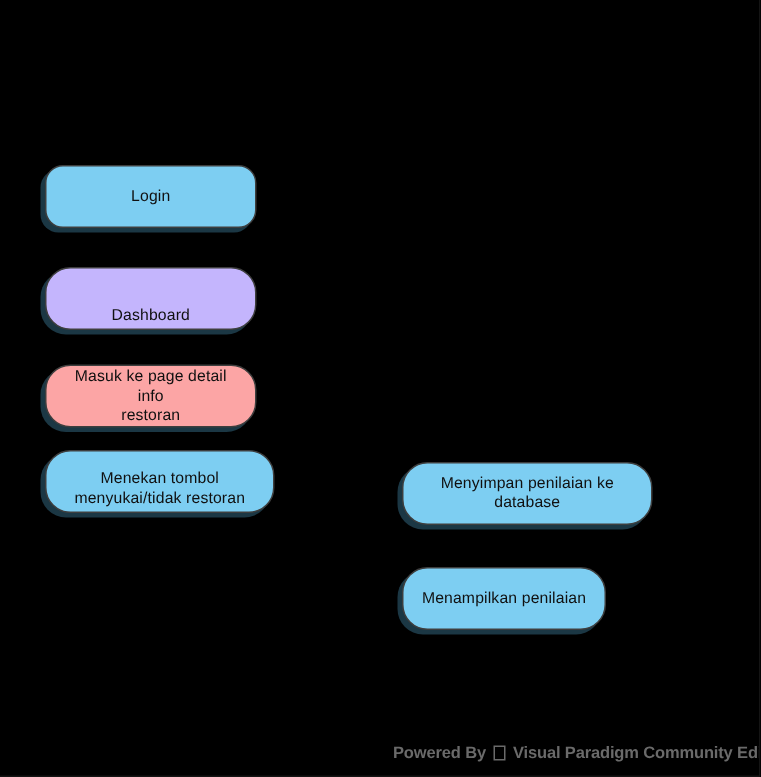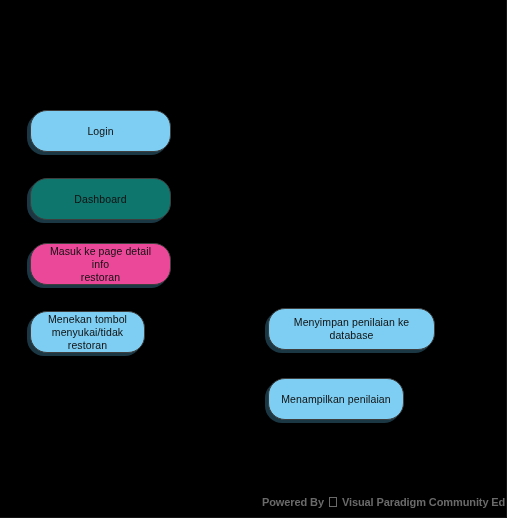--- a/index.html
+++ b/index.html
@@ -71,34 +71,34 @@
     border: 1px solid #6A6A6A;
     margin: 0 1px;
     vertical-align: middle;
   }
 </style>
 </head>
 <body>
 
 <div id="canvas" style="width: 507px; height: 518px; background: rgb(0, 0, 0);">
 
-  <div class="node" style="left: 30px; top: 110px; width: 141px; height: 42px; background: rgb(125, 206, 242); border-color: rgb(62, 62, 62); color: rgb(16, 16, 16); box-shadow: rgb(27, 55, 68) -3px 3px 0px 0px;">
+  <div class="node" style="left: 30px; top: 110px; width: 141px; height: 42px; background: rgb(125, 206, 242); border-color: rgb(62, 62, 62); color: rgb(16, 16, 16); box-shadow: rgb(27, 55, 68) -3px 3px 0px 0px; border-radius: 12px;">
     <span class="label">Login</span>
   </div>
 
-  <div class="node" style="left: 30px; top: 178px; width: 141px; height: 42px; background: #0f766e; border-color: rgb(62, 62, 62); color: rgb(16, 16, 16); box-shadow: rgb(27, 55, 68) -3px 3px 0px 0px;">
+  <div class="node" style="left: 30px; top: 178px; width: 141px; height: 42px; background: #c4b5fd; border-color: rgb(62, 62, 62); color: rgb(16, 16, 16); box-shadow: rgb(27, 55, 68) -3px 3px 0px 0px; align-items: flex-end;">
     <span class="label">Dashboard</span>
   </div>
 
-  <div class="node" style="left: 30px; top: 243px; width: 141px; height: 42px; background: #ec4899; border-color: rgb(62, 62, 62); color: rgb(16, 16, 16); box-shadow: rgb(27, 55, 68) -3px 3px 0px 0px;">
+  <div class="node" style="left: 30px; top: 243px; width: 141px; height: 42px; background: #fca5a5; border-color: rgb(62, 62, 62); color: rgb(16, 16, 16); box-shadow: rgb(27, 55, 68) -3px 3px 0px 0px;">
     <span class="label">Masuk ke page detail info
 restoran</span>
   </div>
 
-  <div class="node" style="left: 30px; top: 311px; width: 115px; height: 42px; background: rgb(125, 206, 242); border-color: rgb(62, 62, 62); color: rgb(16, 16, 16); box-shadow: rgb(27, 55, 68) -3px 3px 0px 0px;">
+  <div class="node" style="left: 30px; top: 300px; width: 153px; height: 42px; background: rgb(125, 206, 242); border-color: rgb(62, 62, 62); color: rgb(16, 16, 16); box-shadow: rgb(27, 55, 68) -3px 3px 0px 0px; align-items: flex-end;">
     <span class="label">Menekan tombol
 menyukai/tidak restoran</span>
   </div>
 
   <div class="node" style="left: 268px; top: 308px; width: 167px; height: 42px; background: rgb(125, 206, 242); border-color: rgb(62, 62, 62); color: rgb(16, 16, 16); box-shadow: rgb(27, 55, 68) -3px 3px 0px 0px;">
     <span class="label">Menyimpan penilaian ke
 database</span>
   </div>
 
   <div class="node" style="left: 268px; top: 378px; width: 136px; height: 42px; background: rgb(125, 206, 242); border-color: rgb(62, 62, 62); color: rgb(16, 16, 16); box-shadow: rgb(27, 55, 68) -3px 3px 0px 0px;">

